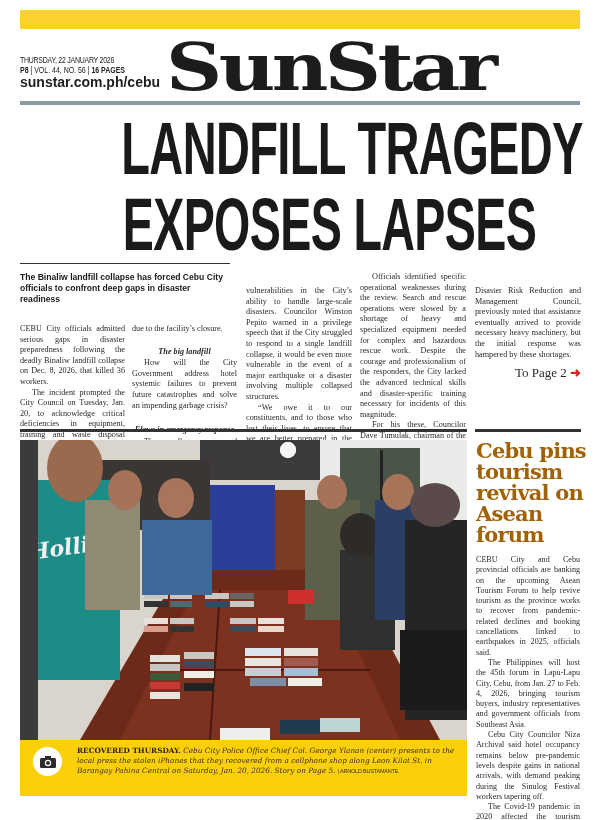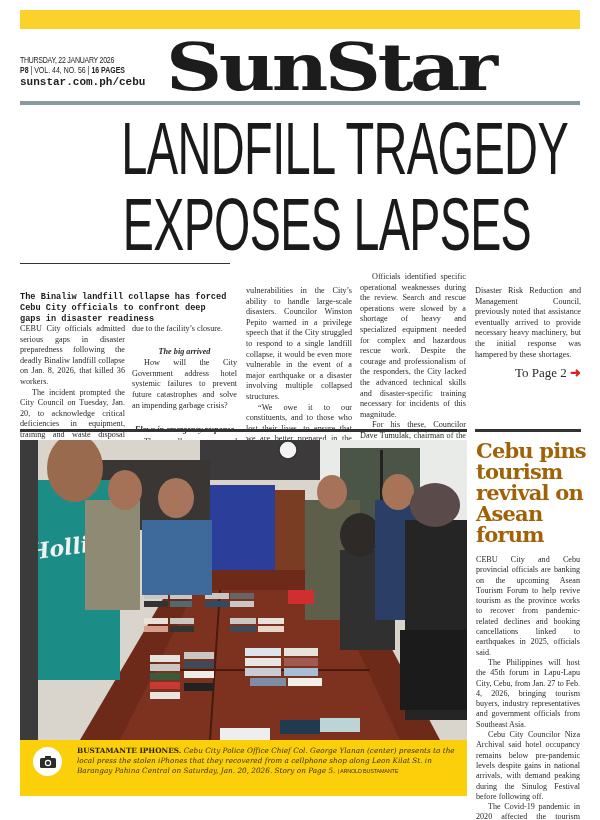--- a/index.html
+++ b/index.html
@@ -2,29 +2,29 @@
 <html><head>
 <meta charset="utf-8">
 <style>
   html, body { margin: 0; padding: 0; background: #ffffff; }
   body { width: 600px; height: 820px; position: relative; overflow: hidden; font-family: "DejaVu Serif", serif; color: #1e1e1e; }
   .topbar { position: absolute; left: 20px; top: 10px; width: 560px; height: 19px; background: #fbd22b; }
   .meta { position: absolute; left: 20px; top: 55px; width: 140px; }
   .meta .date { font-family: "Liberation Sans", sans-serif; font-size: 8.5px; letter-spacing: -0.3px; transform: scaleX(0.82); transform-origin: left; white-space: nowrap; line-height: 10px; color: #222; }
   .meta .vol { font-family: "Liberation Sans", sans-serif; font-size: 8.5px; transform: scaleX(0.82); transform-origin: left; white-space: nowrap; line-height: 10px; color: #222; }
   .meta .vol b { font-weight: 700; }
-  .meta .url { font-family: Liberation Mono, monospace; font-weight: 700; font-size: 11px; line-height: 14px; color: #1e1e1e; }
+  .meta .url { font-family: Liberation Sans, sans-serif; font-weight: 700; font-size: 14px; line-height: 14px; color: #1e1e1e; }
   .logo { position: absolute; left: 166px; top: 32px; font-family: "DejaVu Serif", serif; font-weight: 900; font-size: 66px; letter-spacing: -3px; color: #1c1c1c; line-height: 70px; transform: scaleX(1.18); transform-origin: left; }
   .rule-grey { position: absolute; left: 20px; top: 101px; width: 560px; height: 4px; background: #8a9aa4; }
-  .headline { position: absolute; left: 18px; top: 112px; width: 566px; text-align: center; font-family: "Liberation Sans", sans-serif; font-weight: 400; color: #1a1a1a; }
+  .headline { position: absolute; left: 18px; top: 112px; width: 566px; text-align: center; font-family: "Liberation Sans", sans-serif; font-weight: 700; color: #1a1a1a; }
   .headline .l1, .headline .l2 { display: block; font-size: 74px; line-height: 74px; letter-spacing: -1px; transform: scaleX(0.62); white-space: nowrap; }
   .headline .l1 { transform: scaleX(0.635); }
   .headline .l2 { transform: scaleX(0.63); margin-top: 2px; }
   .rule-thin { position: absolute; left: 20px; top: 263px; width: 210px; height: 1px; background: #333; }
-  .deck { position: absolute; left: 20px; top: 272px; width: 210px; font-family: Liberation Mono, monospace; font-weight: 700; font-size: 8.6px; line-height: 11px; color: #1a1a1a; margin-top: 20px; }
+  .deck { position: absolute; left: 20px; top: 272px; width: 210px; font-family: Liberation Sans, sans-serif; font-weight: 700; font-size: 8.6px; line-height: 11px; color: #1a1a1a; }
   .col { position: absolute; font-family: "Liberation Serif", serif; font-size: 8.2px; line-height: 10.6px; color: #2a2a2a; text-align: justify; }
   .col p { margin: 0; text-indent: 12px; }
   .col p.noindent { text-indent: 0; margin-top: 14px; }
   .col .sub { font-style: italic; font-weight: 700; text-align: center; margin: 12px 0 1px 0; text-indent: 0; }
   .col .topage { text-align: right; margin-top: 8px; font-size: 13px; }
   .col .topage .arrow { color: #d6262a; font-weight: 700; }
   .c1 { left: 20px; top: 310px; width: 105px; }
   .c2 { left: 132px; top: 310px; width: 105px; }
   .c3 { left: 246px; top: 272px; width: 106px; }
   .c4 { left: 360px; top: 272px; width: 106px; }
@@ -57,27 +57,27 @@
 
 <div class="headline">
   <span class="l1">LANDFILL TRAGEDY</span>
   <span class="l2">EXPOSES LAPSES</span>
 </div>
 
 <div class="rule-thin"></div>
 <div class="deck">The Binaliw landfill collapse has forced Cebu City officials to confront deep gaps in disaster readiness</div>
 
 <div class="col c1">
-  <p class="noindent">CEBU City officials admitted serious gaps in disaster preparedness following the deadly Binaliw landfill collapse on Jan. 8, 2026, that killed 36 workers.</p>
+  <p class="noindent">CEBU City officials admitted serious gaps in disaster preparedness following the deadly Binaliw landfill collapse on Dec. 8, 2026, that killed 36 workers.</p>
   <p>The incident prompted the City Council on Tuesday, Jan. 20, to acknowledge critical deficiencies in equipment, training and waste disposal planning while facing a looming garbage crisis</p>
 </div>
 
 <div class="col c2">
   <p class="noindent">due to the facility’s closure.</p>
-  <p class="sub">The big arrived</p>
+  <p class="sub">The big landfill</p>
   <p>How will the City Government address hotel systemic failures to prevent future catastrophes and solve an impending garbage crisis?</p>
   <p class="sub" style="margin-top:14px">Flaws in emergency response</p>
   <p>The collapse exposed several</p>
 </div>
 
 <div class="col c3">
   <p class="noindent">vulnerabilities in the City’s ability to handle large-scale disasters. Councilor Winston Pepito warned in a privilege speech that if the City struggled to respond to a single landfill collapse, it would be even more vulnerable in the event of a major earthquake or a disaster involving multiple collapsed structures.</p>
   <p>“We owe it to our constituents, and to those who lost their lives, to ensure that we are better prepared in the future,” Pepito said.</p>
 </div>
 
@@ -170,24 +170,24 @@
 
 <div class="caption">
   <div class="cam">
     <svg width="16" height="13" viewBox="0 0 16 13" xmlns="http://www.w3.org/2000/svg">
         <rect x="0" y="3" width="16" height="10" rx="1.5" fill="#2b2b2b"></rect>
         <rect x="5" y="1" width="6" height="3" fill="#2b2b2b"></rect>
         <circle cx="8" cy="8" r="3.2" fill="#fff"></circle>
         <circle cx="8" cy="8" r="2" fill="#2b2b2b"></circle>
       </svg>
   </div>
-  <div class="text"><b>BUSTAMANTE IPHONES.</b><span> Cebu City Police Office Chief Col. George Ylanan (center) presents to the local press the stolen iPhones that they recovered from a cellphone shop along Leon Kilat St. in Barangay Pahina Central on Saturday, Jan. 20, 2026. Story on Page 5. </span><span class="credit">| ARNOLD BUSTAMANTE</span></div>
+  <div class="text"><b>RECOVERED THURSDAY.</b><span> Cebu City Police Office Chief Col. George Ylanan (center) presents to the local press the stolen iPhones that they recovered from a cellphone shop along Leon Kilat St. in Barangay Pahina Central on Saturday, Jan. 20, 2026. Story on Page 5. </span><span class="credit">| ARNOLD BUSTAMANTE</span></div>
 </div>
 
 <div class="side-head">Cebu pins tourism revival on Asean forum</div>
 
 <div class="col c6">
   <p class="noindent">CEBU City and Cebu provincial officials are banking on the upcoming Asean Tourism Forum to help revive tourism as the province works to recover from pandemic-related declines and booking cancellations linked to earthquakes in 2025, officials said.</p>
   <p>The Philippines will host the 45th forum in Lapu-Lapu City, Cebu, from Jan. 27 to Feb. 4, 2026, bringing tourism buyers, industry representatives and government officials from Southeast Asia.</p>
-  <p>Cebu City Councilor Niza Archival said hotel occupancy remains below pre-pandemic levels despite gains in national arrivals, with demand peaking during the Sinulog Festival before following off.</p>
+  <p>Cebu City Councilor Niza Archival said hotel occupancy remains below pre-pandemic levels despite gains in national arrivals, with demand peaking during the Sinulog Festival workers tapering off.</p>
   <p>The Covid-19 pandemic in 2020 affected the tourism industry as it directly restricted travel, disrupted operations and weakened consumer confidence, all of which are essential to tourism.</p>
 
 </div>
 
 </body></html>

